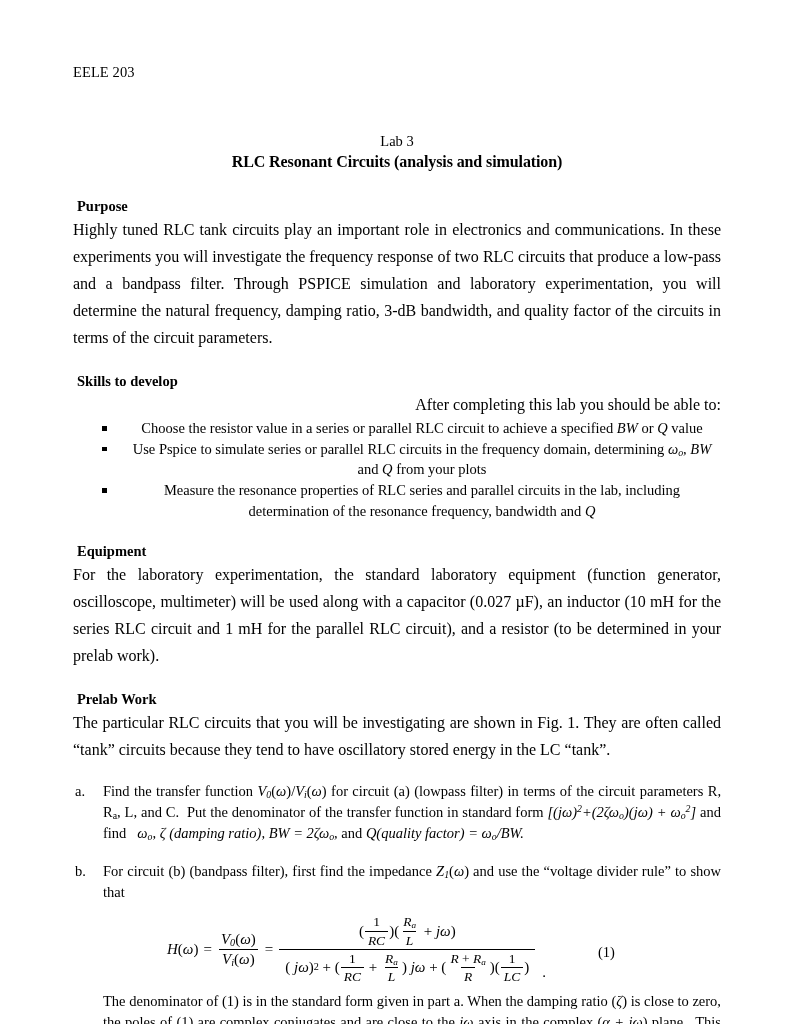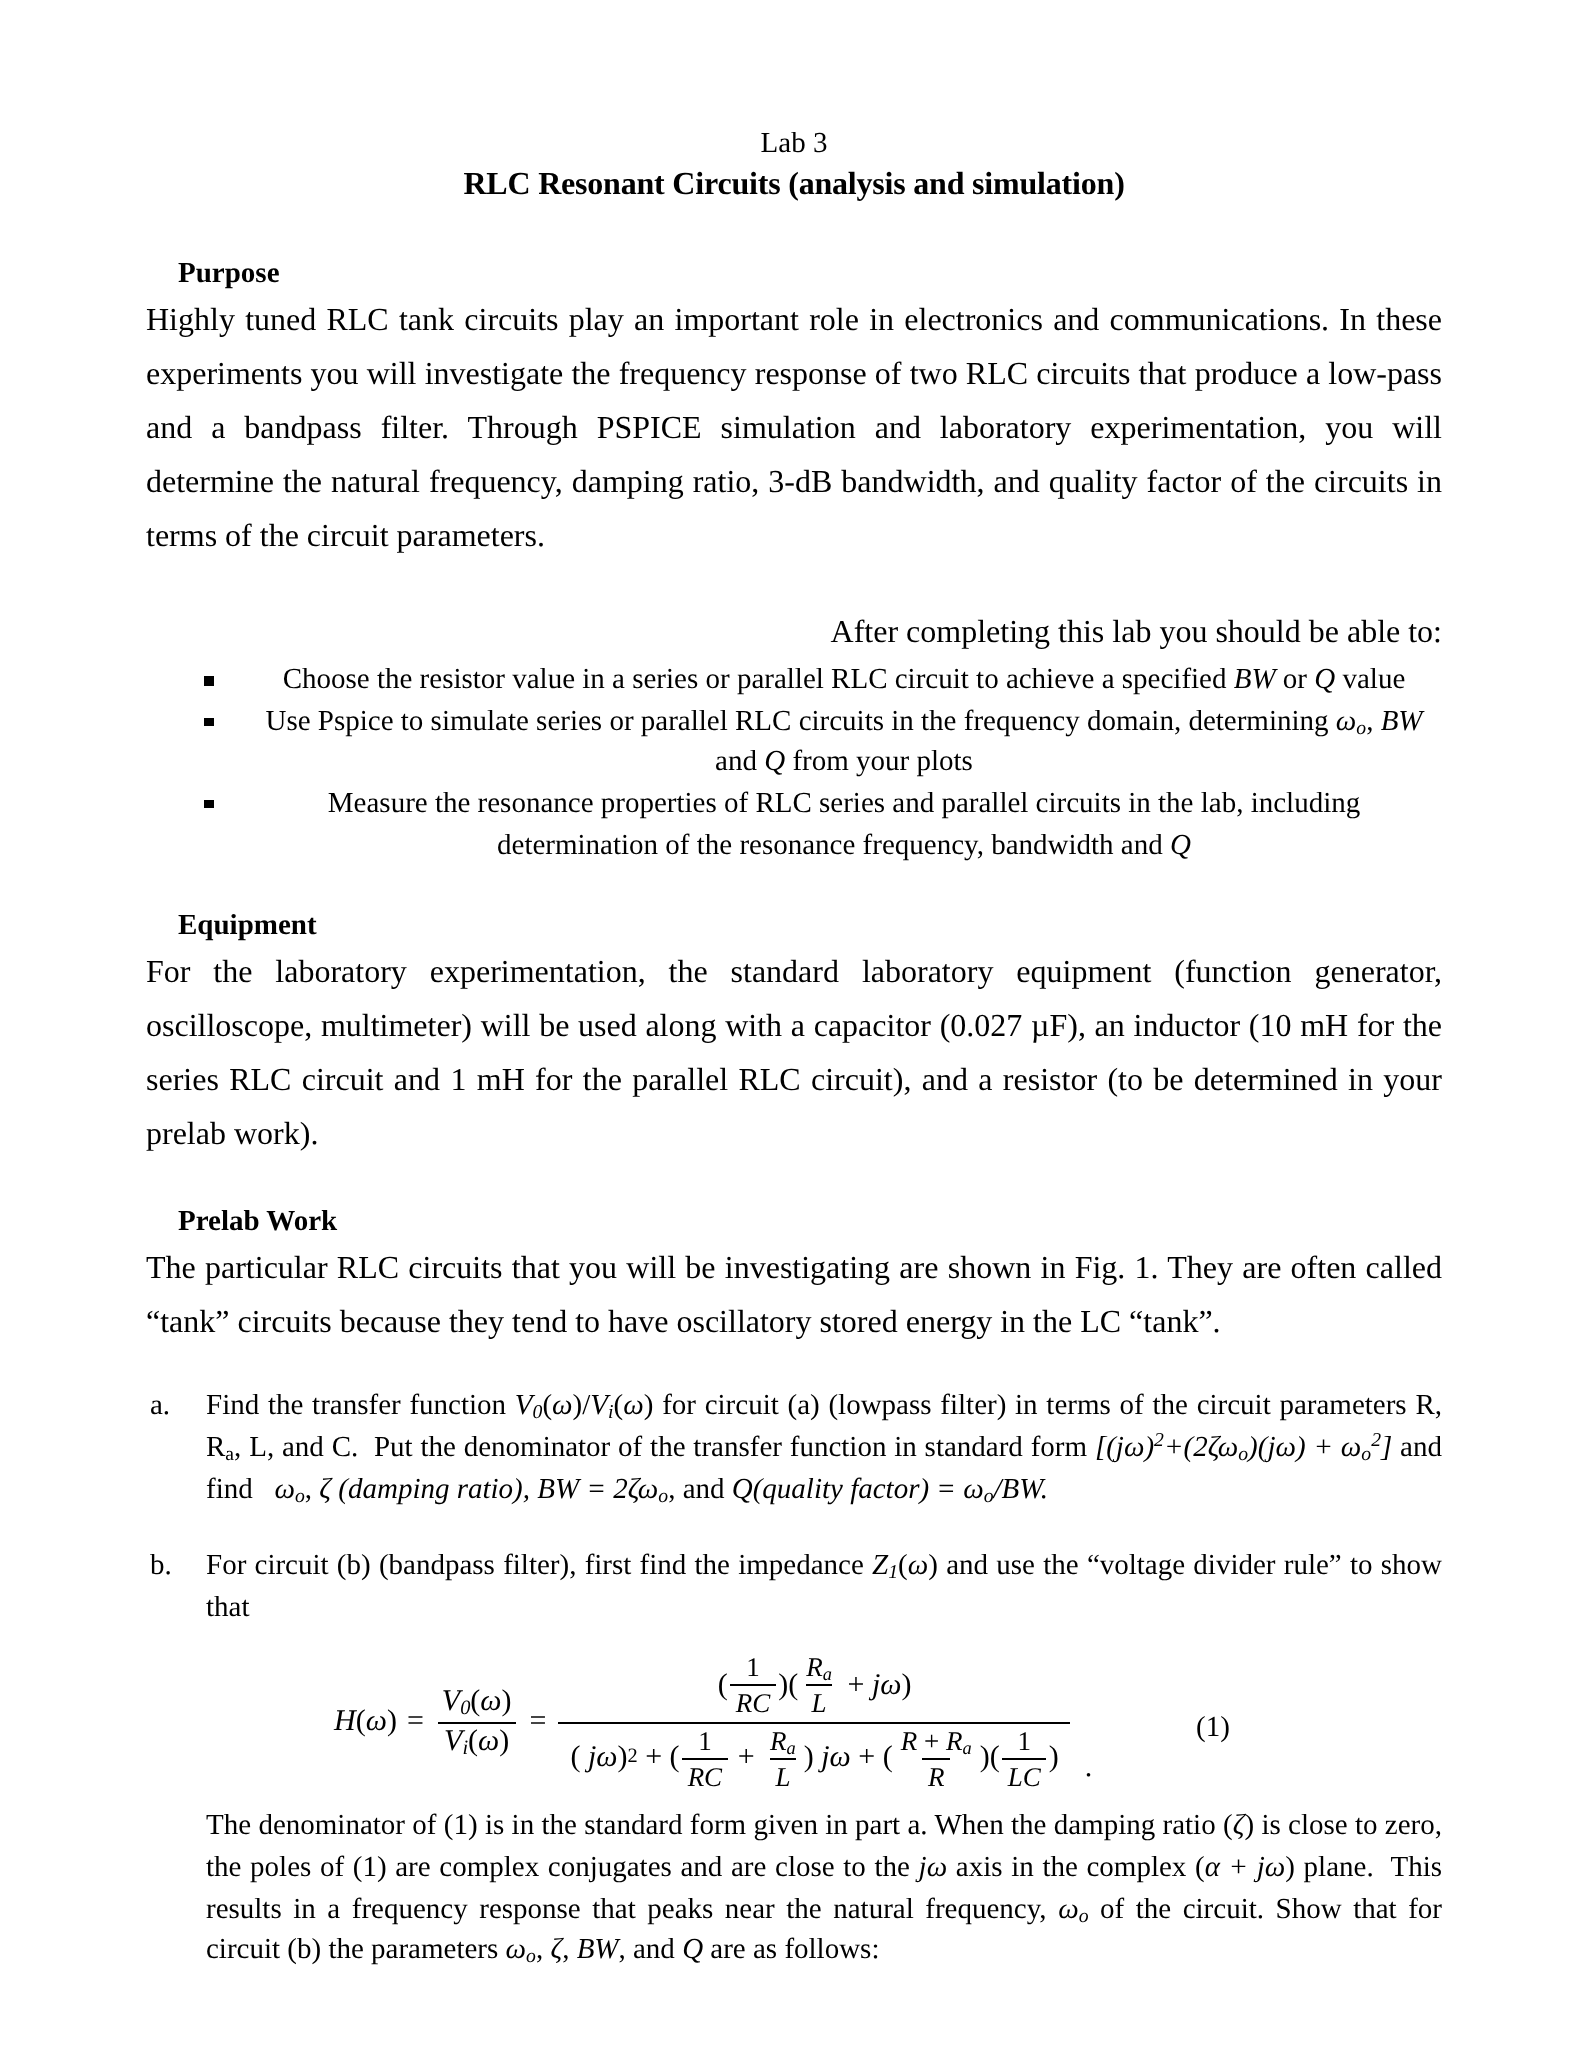--- a/index.html
+++ b/index.html
@@ -41,21 +41,21 @@
   .doc-title {
     text-align: center;
     font-size: 16px;
     font-weight: bold;
     margin: 0 0 26px 0;
     letter-spacing: -0.1px;
   }
   h2.section-heading {
     font-size: 14.5px;
     font-weight: bold;
-    margin: 0 0 1px 16px;
+    margin: 0 0 1px 4px;
     line-height: 1.25;
   }
   p.body-text {
     font-size: 16px;
     line-height: 27px;
     margin: 0;
     text-align: justify;
     text-justify: inter-word;
   }
   p.body-text.nojustify {
@@ -159,29 +159,31 @@
   .eq-equals { padding: 0 5px; }
   .eq-period { padding-left: 6px; align-self: flex-end; padding-bottom: 4px;}
   .stackmid { display: inline-flex; align-items: center; }
 </style>
 </head>
 <body>
 
 <div class="page">
   <div class="content">
 
+    <div class="course-code">EELE 203</div>
 
     <div class="lab-number">Lab 3</div>
     <div class="doc-title">RLC Resonant Circuits (analysis and simulation)</div>
 
     <h2 class="section-heading">Purpose</h2>
     <p class="body-text">Highly tuned RLC tank circuits play an important role in electronics and communications.  In these experiments you will investigate the frequency response of two RLC circuits that produce a low-pass and a bandpass filter.  Through PSPICE simulation and laboratory experimentation, you will determine the natural frequency, damping ratio, 3-dB bandwidth, and quality factor of the circuits in terms of the circuit parameters.</p>
 
     <div class="gap-lg"></div>
 
+    <h2 class="section-heading">Skills to develop</h2>
     <p class="body-text nojustify">After completing this lab you should be able to:</p>
     <ul class="skills-list">
       <li>
         <span class="sq-bullet"></span>
         <span>Choose the resistor value in a series or parallel RLC circuit to achieve a specified <i>BW</i> or <i>Q</i> value</span>
       </li>
       <li>
         <span class="sq-bullet"></span>
         <span>Use Pspice to simulate series or parallel RLC circuits in the frequency domain, determining <i>ω<sub>o</sub></i>, <i>BW</i> and <i>Q</i> from your plots</span>
       </li>

